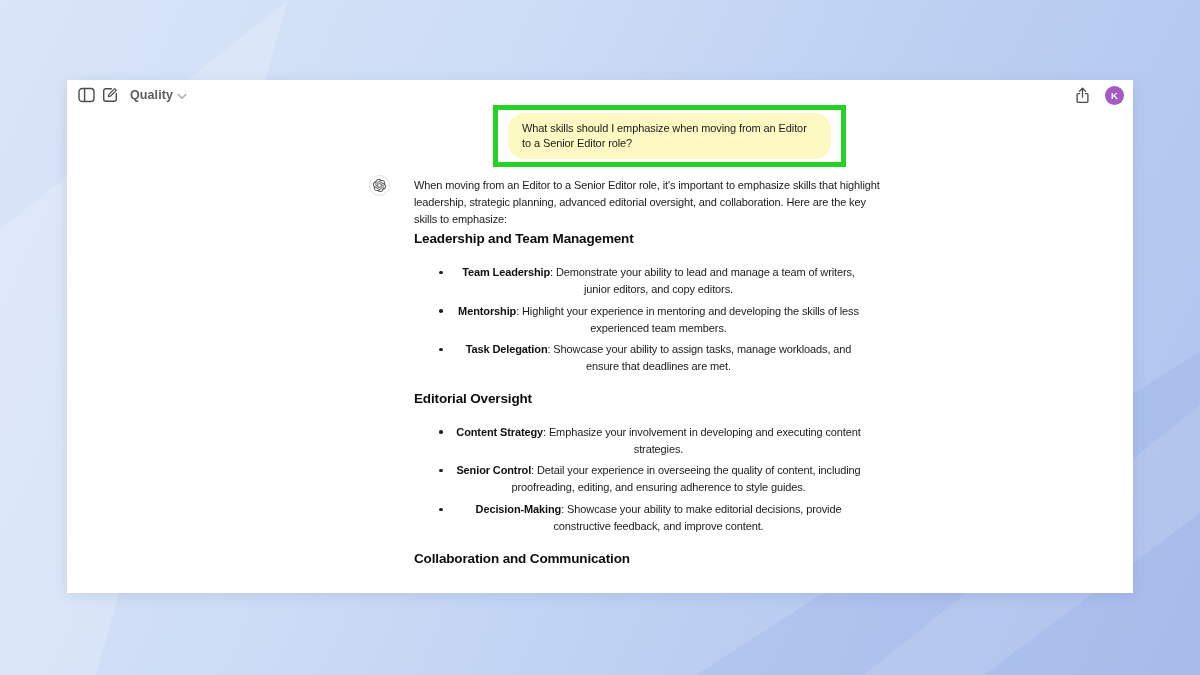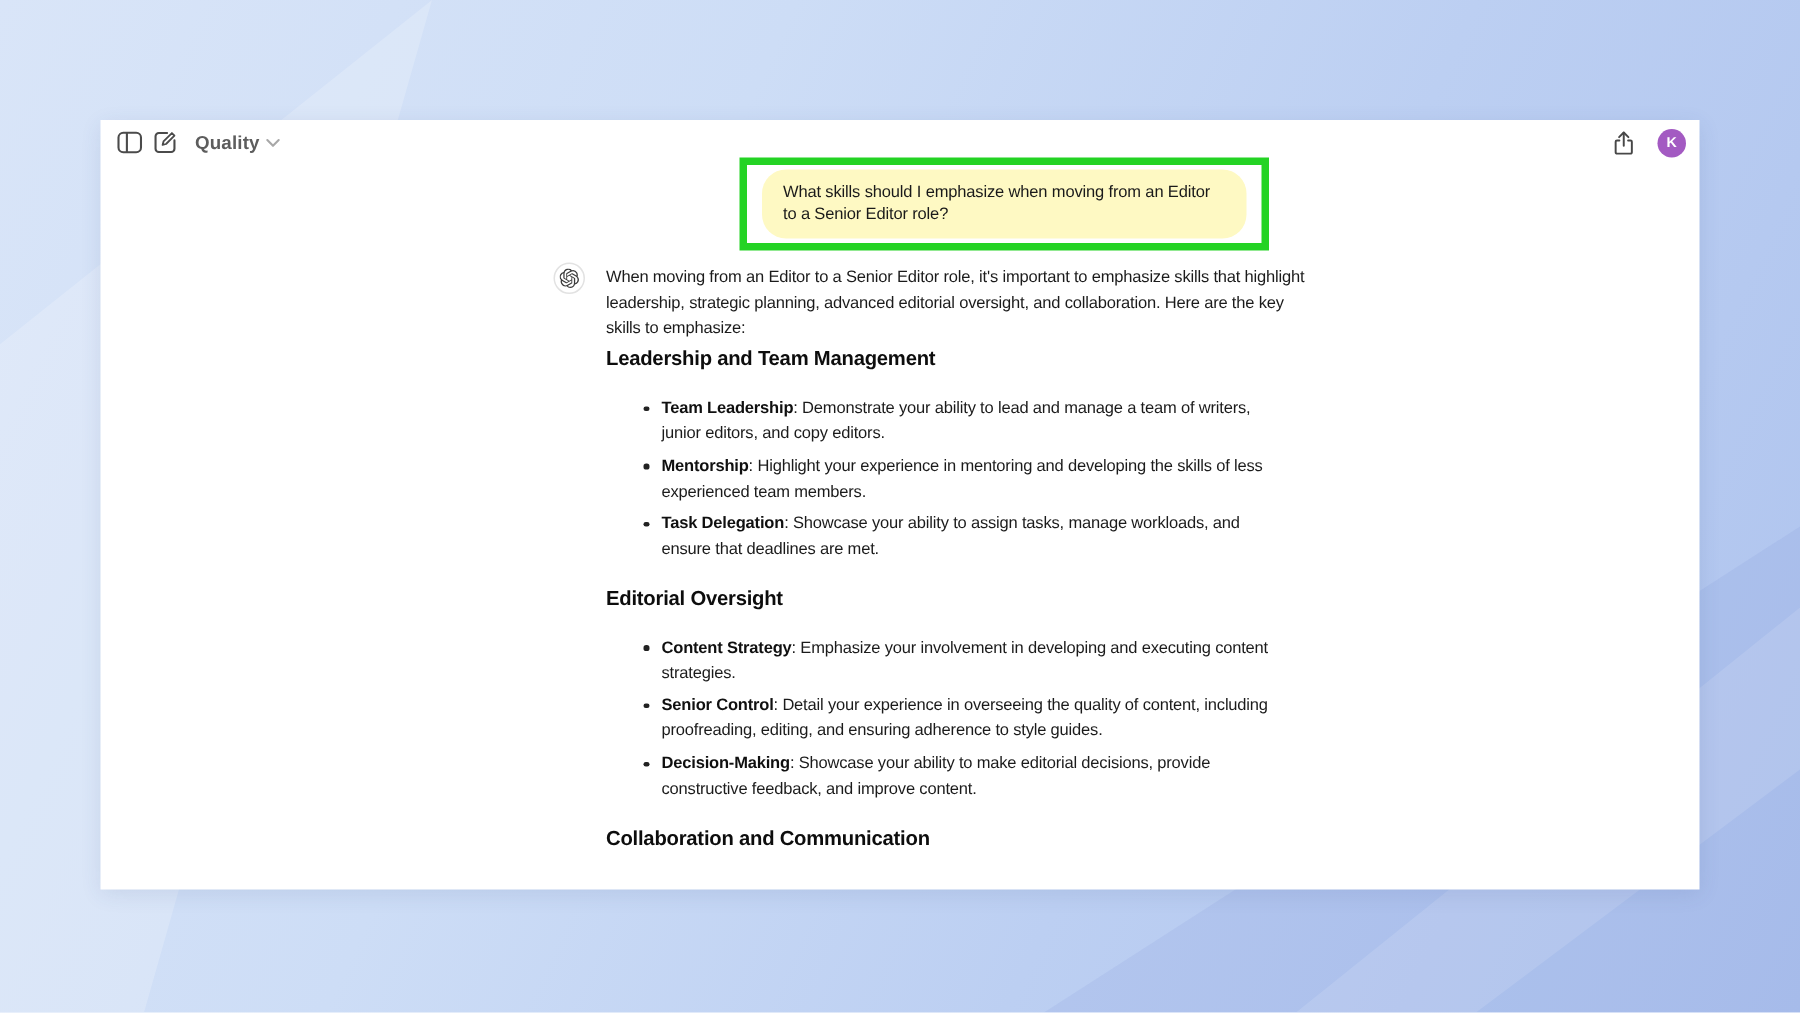--- a/index.html
+++ b/index.html
@@ -57,39 +57,39 @@
     margin: 0 10px;
     padding: 8px 14px;
     font-size: 11px; line-height: 15px; letter-spacing: -0.1px;
     color: #1a1a1a;
     width: 100%;
   }
 
   
   .assistant-row {
     position: absolute; left: 302px; top: 94px;
-    display: flex; gap: 14px; width: 540px;
+    display: flex; gap: 24px; width: 540px;
   }
   .ai-avatar {
     width: 21px; height: 21px; flex: 0 0 21px;
     border: 1px solid #e2e2e2; border-radius: 50%;
     display: flex; align-items: center; justify-content: center;
     background: #fff; margin-top: 1px;
   }
   .ai-content {
     width: 468px;
     font-size: 11px; line-height: 16.8px; letter-spacing: -0.12px;
     color: #1b1b1b;
   }
   .ai-content p.intro { margin: 3px 0 0 0; }
   .section h3 {
     font-size: 13.5px; font-weight: 700; color: #0d0d0d;
     margin: 4px 0 10px 0; letter-spacing: -0.15px;
   }
-  .section ul { list-style: none; margin: 16px; padding: 0 0 0 9px; }
+  .section ul { list-style: none; margin: 16px; padding: 0 0 0 9px; text-align: center; }
   .section li { position: relative; padding-left: 12px; margin-bottom: 5px; }
   .section li::before {
     content: ""; position: absolute; left: 0; top: 6.6px;
     width: 3.5px; height: 3.5px; border-radius: 50%; background: #222;
   }
   .section li b { font-weight: 700; color: #101010; }
 </style>
 </head>
 <body>
 

